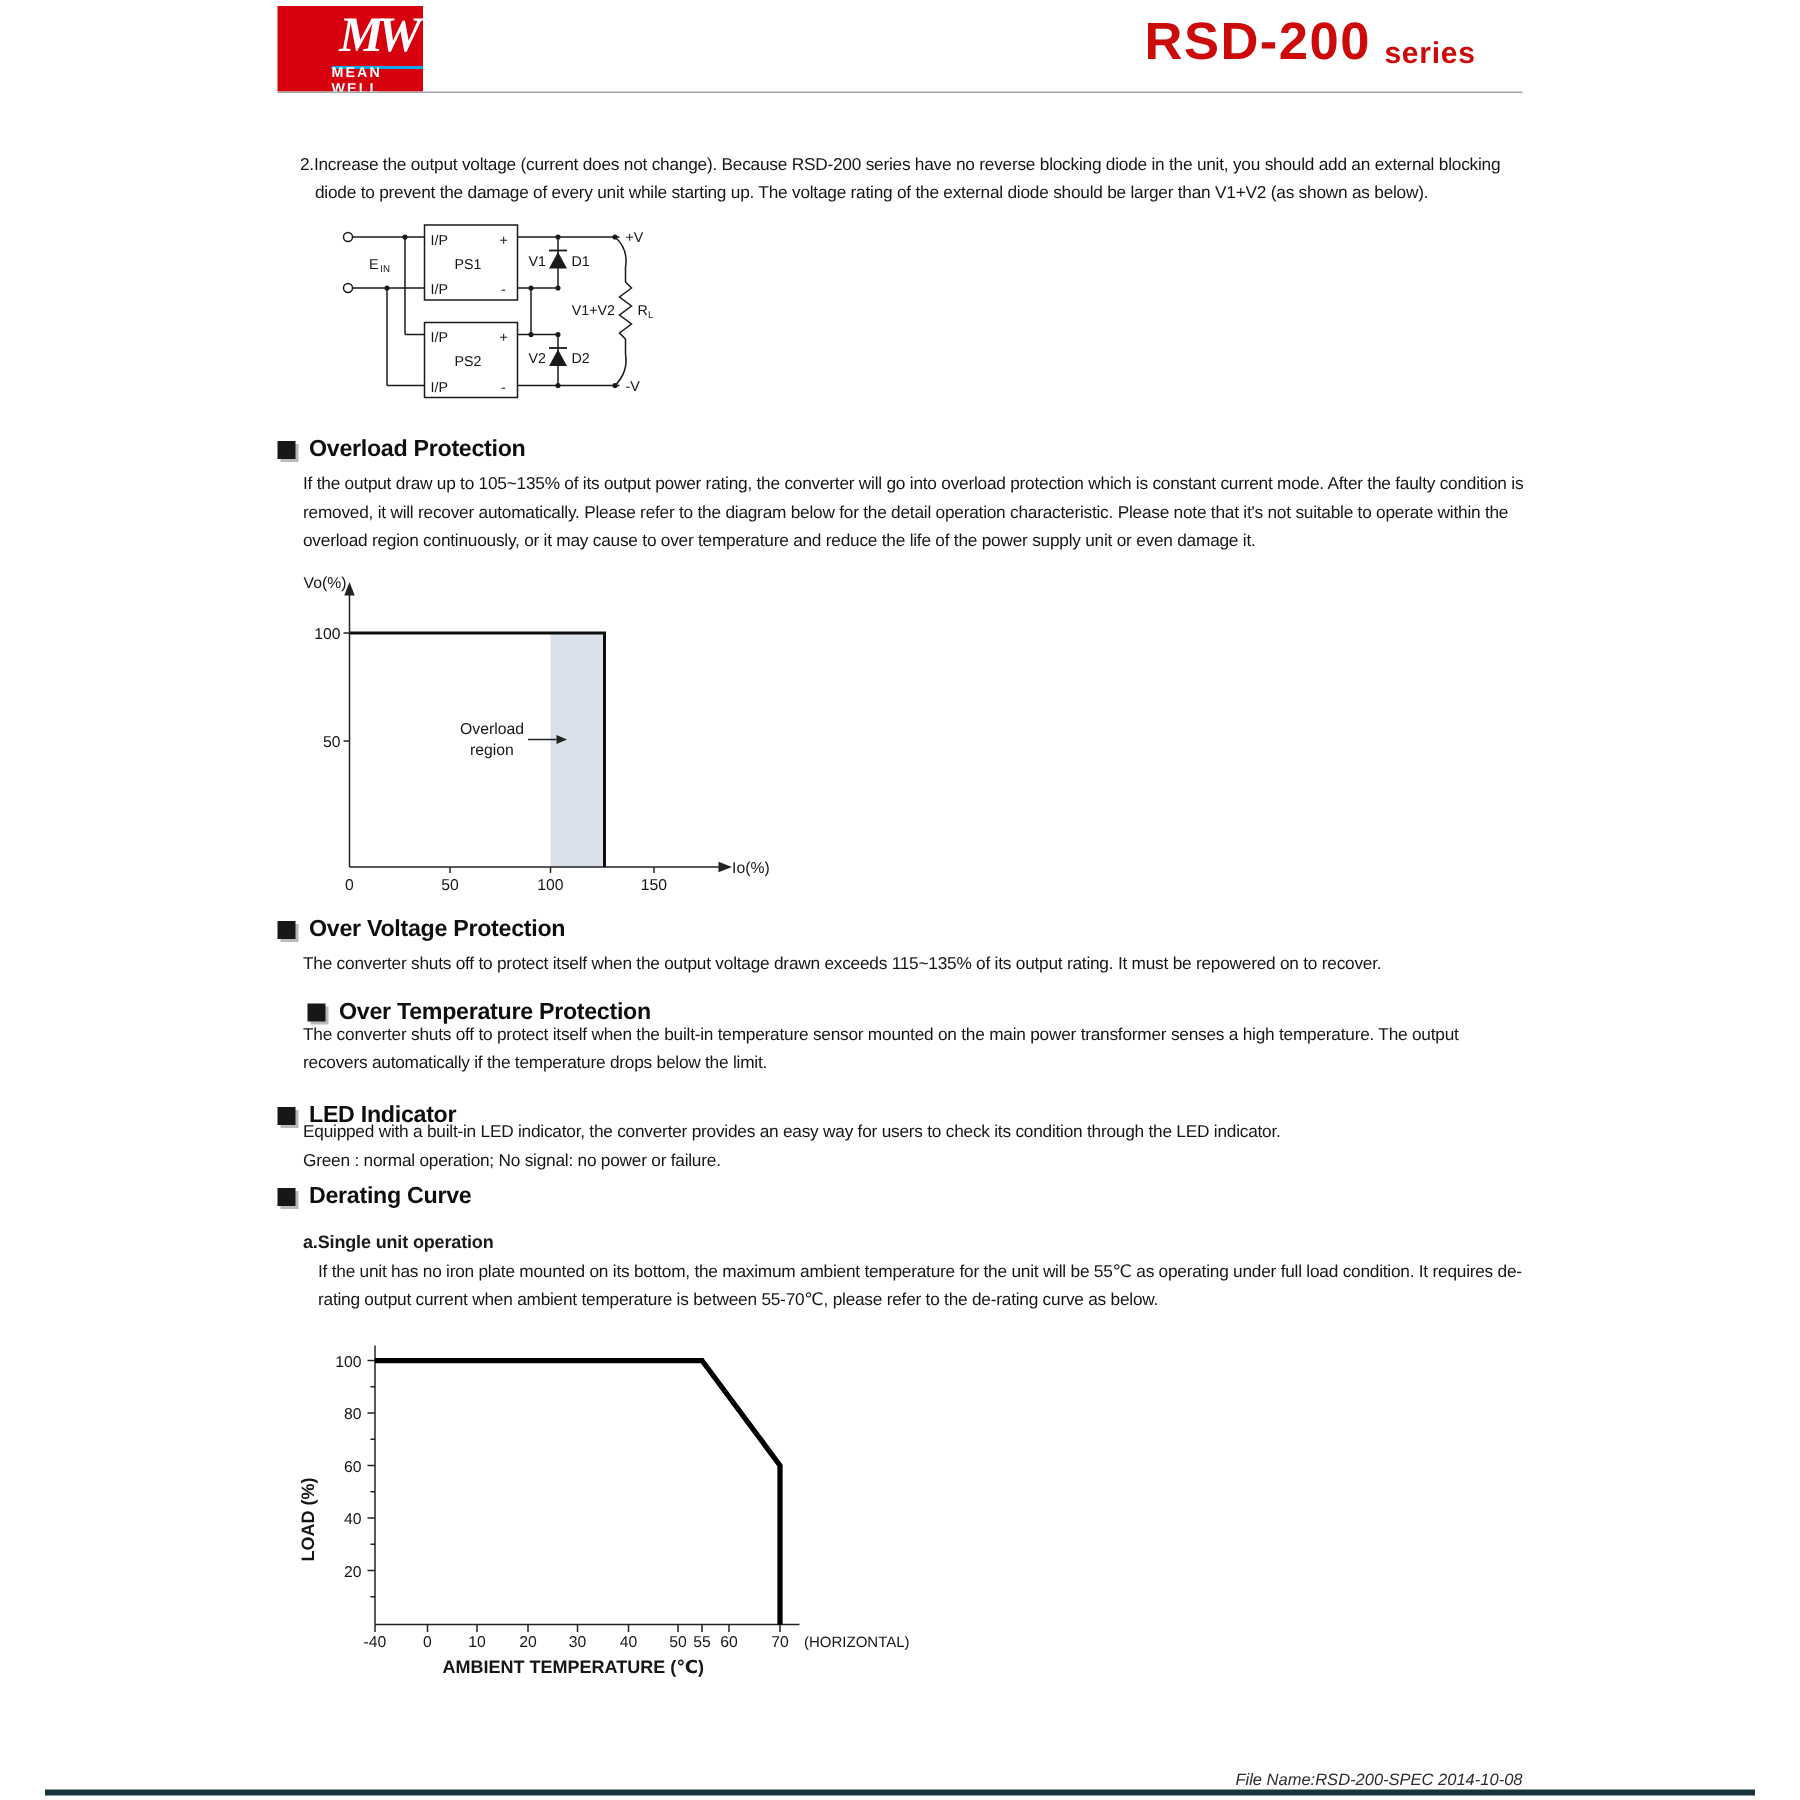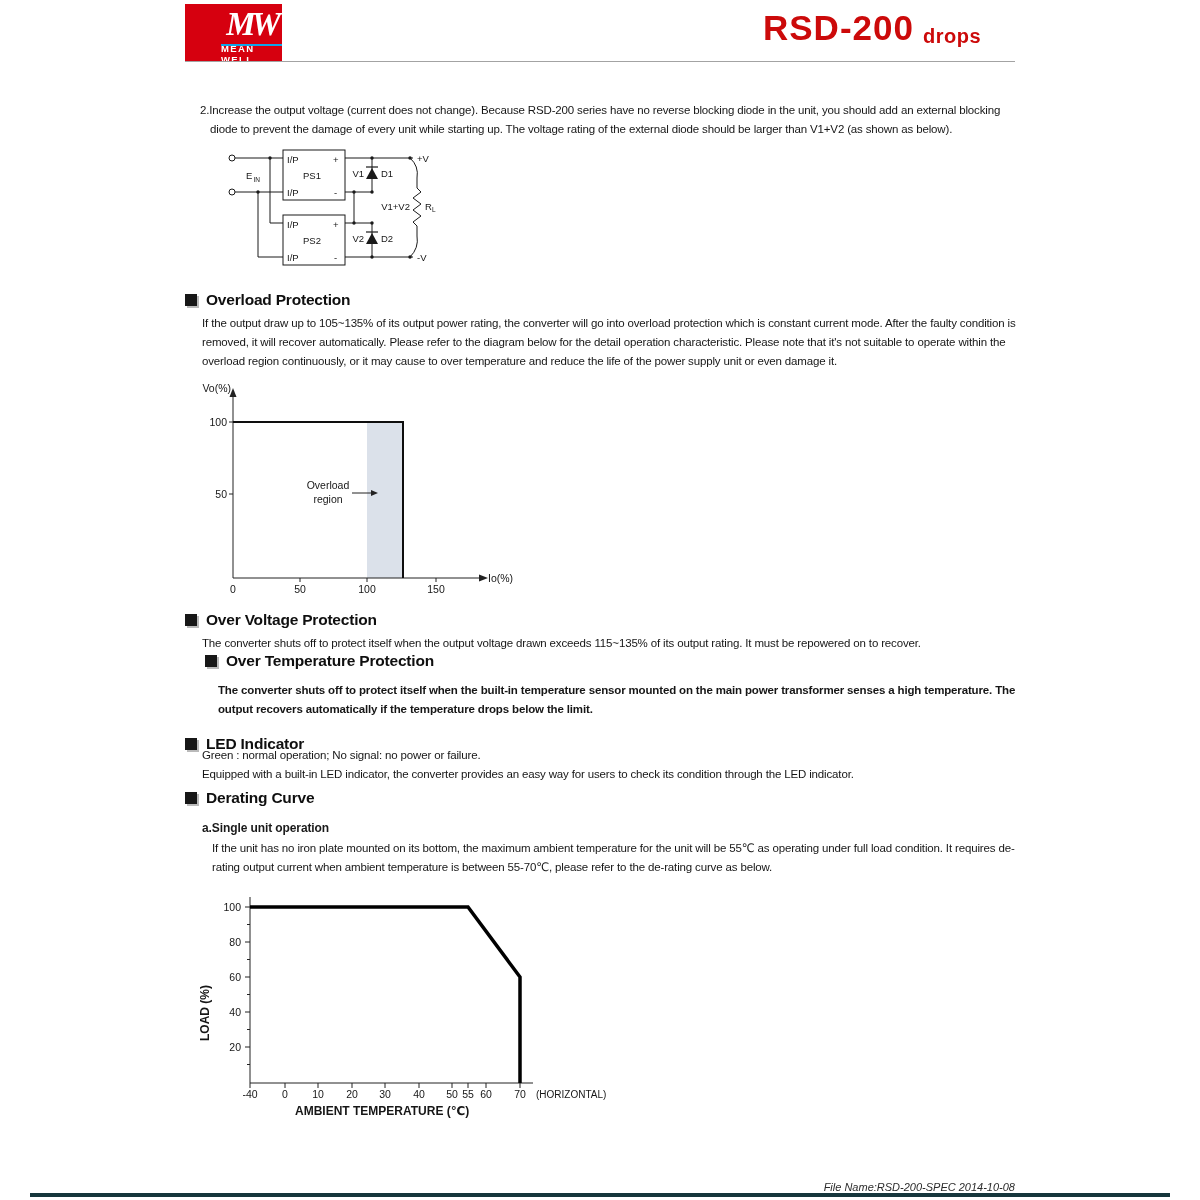--- a/index.html
+++ b/index.html
@@ -15,30 +15,30 @@
   .series { position:absolute; left:763px; top:8px; display:flex; align-items:flex-end; }
   .series-name { font-size:35px; font-weight:bold; color:#cc0a0a; letter-spacing:1px; }
   .series-suffix { font-size:20px; font-weight:bold; color:#cc0a0a; margin-left:9px; letter-spacing:0.5px; }
   .header-rule { position:absolute; left:185px; top:61px; width:830px; height:1px; background:#a3a3a3; }
 
   
   .bodytext { position:absolute; font-size:11.5px; line-height:19px; letter-spacing:-0.15px; color:#161616; }
   .intro { left:200px; top:101px; width:820px; padding-left:10px; text-indent:-10px; }
   .b-overload { left:202px; top:314px; width:815px; }
   .b-ovp { left:202px; top:634px; width:815px; }
-  .b-otp { left:218px; top:681px; width:815px;font-weight:bold; }
+  .b-otp { left:202px; top:681px; width:815px; }
   .b-led { left:202px; top:746px; width:815px; }
   .b-derating { left:212px; top:839px; width:806px; }
   .subhead { position:absolute; left:202px; top:821px; font-size:12px; font-weight:bold; letter-spacing:-0.1px; }
 
   
   .section-heading { position:absolute; left:185px; display:flex; align-items:center; gap:9px; }
   .bullet { width:12px; height:12px; background:#171717; box-shadow:2px 2px 0 rgba(130,130,130,0.55); flex:0 0 auto; }
   .section-title { font-size:15.5px; font-weight:bold; color:#0f0f0f; letter-spacing:-0.2px; }
-  .h-overload { top:291px;justify-content:space-between; } .h-ovp { top:611px; } .h-otp { top:652px;padding-left:20px; } .h-led { top:723px;margin-top:12px; } .h-derating { top:789px;align-items:center; }
+  .h-overload { top:291px;justify-content:space-between; } .h-ovp { top:611px; } .h-otp { top:666px;padding-left:20px; } .h-led { top:723px;margin-top:12px; } .h-derating { top:789px;align-items:center; }
 
   
   svg { position:absolute; overflow:visible; }
   svg text { font-family:"Liberation Sans","DejaVu Sans",sans-serif; fill:#161616; }
   .circuit { left:220px; top:146px; }
   .circuit .stroke1 line, .circuit .stroke1 path { stroke:#1a1a1a; stroke-width:1; fill:none; }
   .circuit .psbox { fill:#fff; stroke:#1a1a1a; stroke-width:1; }
   .circuit .terminal { fill:#fff; stroke:#1a1a1a; stroke-width:1; }
   .circuit .dot { fill:#1a1a1a; }
   .circuit .diode polygon { fill:#1a1a1a; }
@@ -68,21 +68,21 @@
 <body>
 
 <div class="page">
 
   <div class="logo">
     <div class="logo-mw">MW</div>
     <div class="logo-brand">MEAN WELL</div>
   </div>
   <div class="series">
     <span class="series-name">RSD-200</span>
-    <span class="series-suffix">drops</span>
+    <span class="series-suffix">series</span>
   </div>
   <div class="header-rule"></div>
 
   <div class="bodytext intro">2.Increase the output voltage (current does not change). Because RSD-200 series have no reverse blocking diode in the unit, you should add an external blocking diode to prevent the damage of every unit while starting up. The voltage rating of the external diode should be larger than V1+V2 (as shown as below).</div>
 
   <svg class="circuit" width="235" height="130" viewBox="0 0 235 130">
     <g class="stroke1">
       <line x1="15" y1="12" x2="63" y2="12"></line>
       <line x1="15" y1="46" x2="63" y2="46"></line>
       <line x1="50" y1="12" x2="50" y2="77"></line>
@@ -193,22 +193,22 @@
     <span class="bullet"></span>
     <span class="section-title">Over Temperature Protection</span>
   </div>
   <div class="bodytext b-otp">The converter shuts off to protect itself when the built-in temperature sensor mounted on the main power transformer senses a high temperature. The output recovers automatically if the temperature drops below the limit.</div>
 
   <div class="section-heading h-led">
     <span class="bullet"></span>
     <span class="section-title">LED Indicator</span>
   </div>
   <div class="bodytext b-led">
+    <div>Equipped with a built-in LED indicator, the converter provides an easy way for users to check its condition through the LED indicator.</div>
     <div>Green : normal operation; No signal: no power or failure.</div>
-    <div>Equipped with a built-in LED indicator, the converter provides an easy way for users to check its condition through the LED indicator.</div>
   </div>
 
   <div class="section-heading h-derating">
     <span class="bullet"></span>
     <span class="section-title">Derating Curve</span>
   </div>
   <div class="subhead">a.Single unit operation</div>
   <div class="bodytext b-derating">If the unit has no iron plate mounted on its bottom, the maximum ambient temperature for the unit will be 55℃ as operating under full load condition. It requires de-rating output current when ambient temperature is between 55-70℃, please refer to the de-rating curve as below.</div>
 
   <svg class="chart2" width="470" height="235" viewBox="0 0 470 235">

